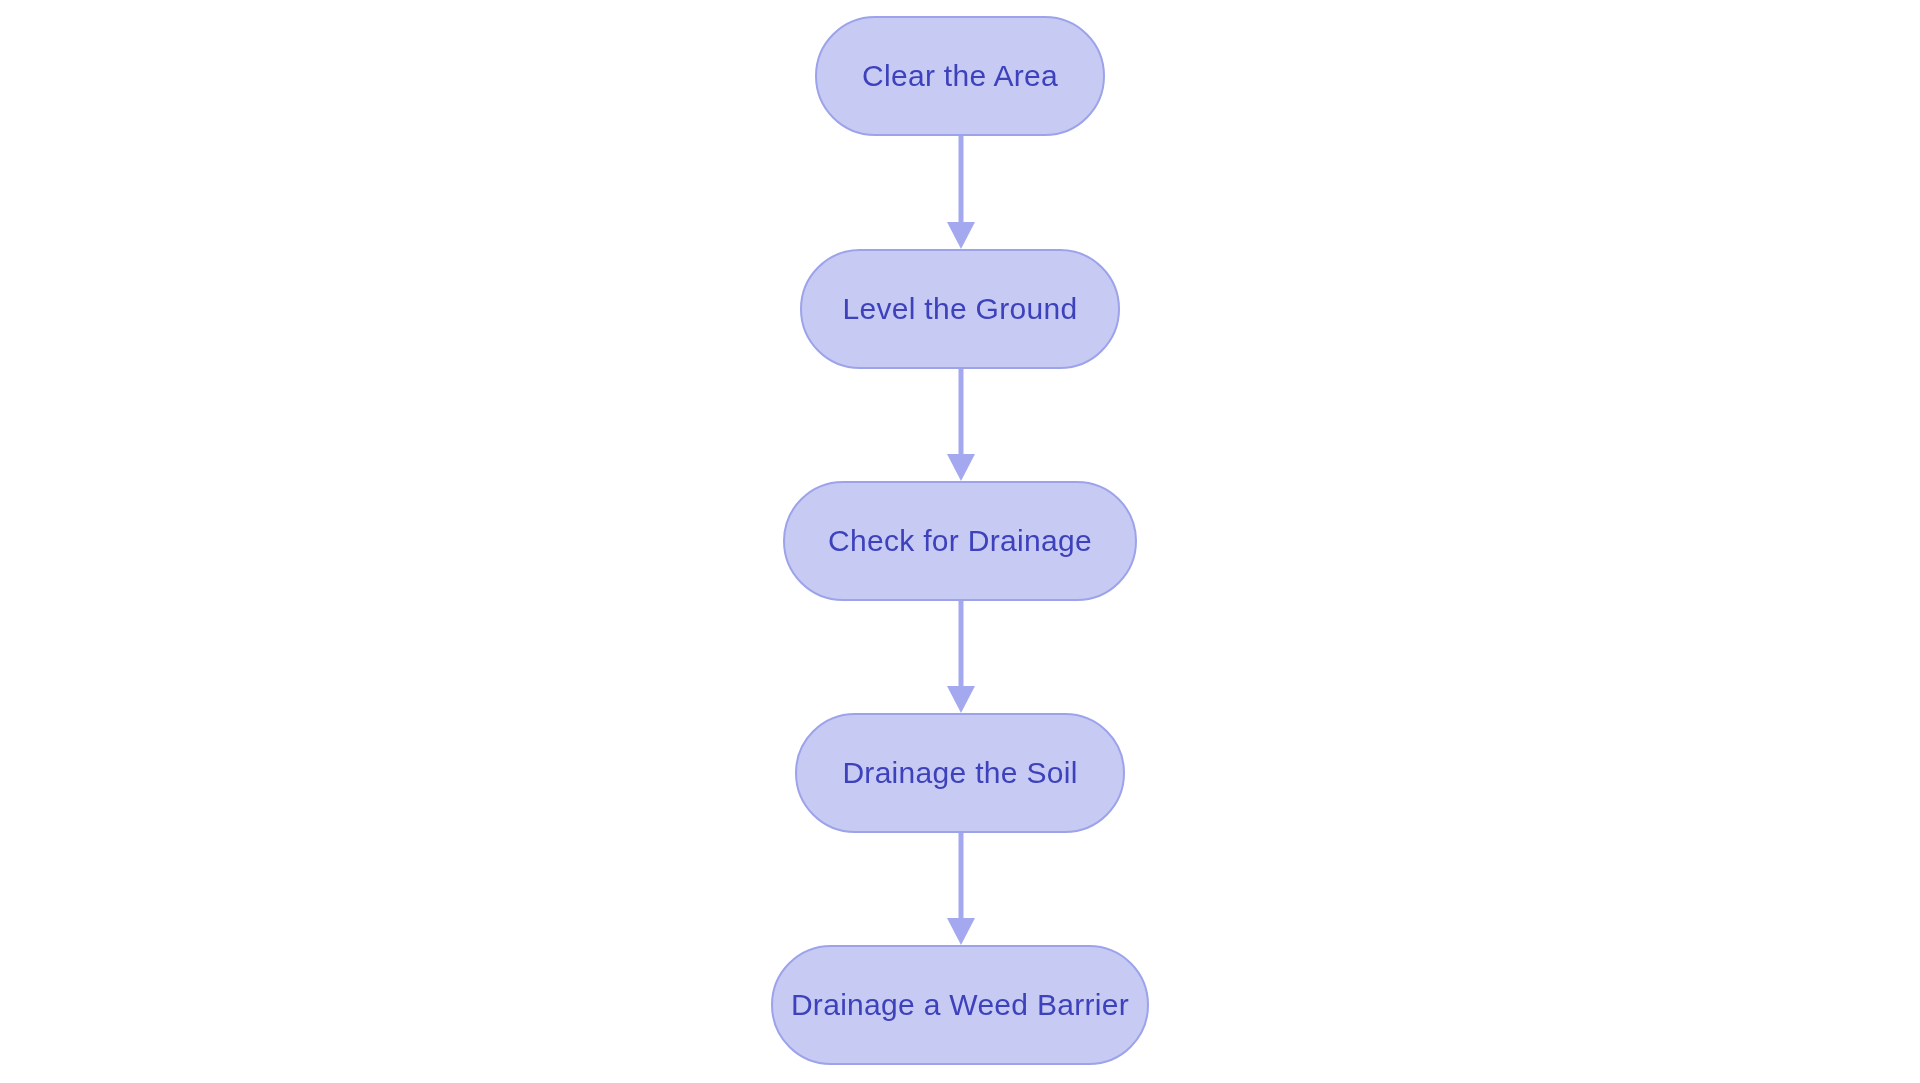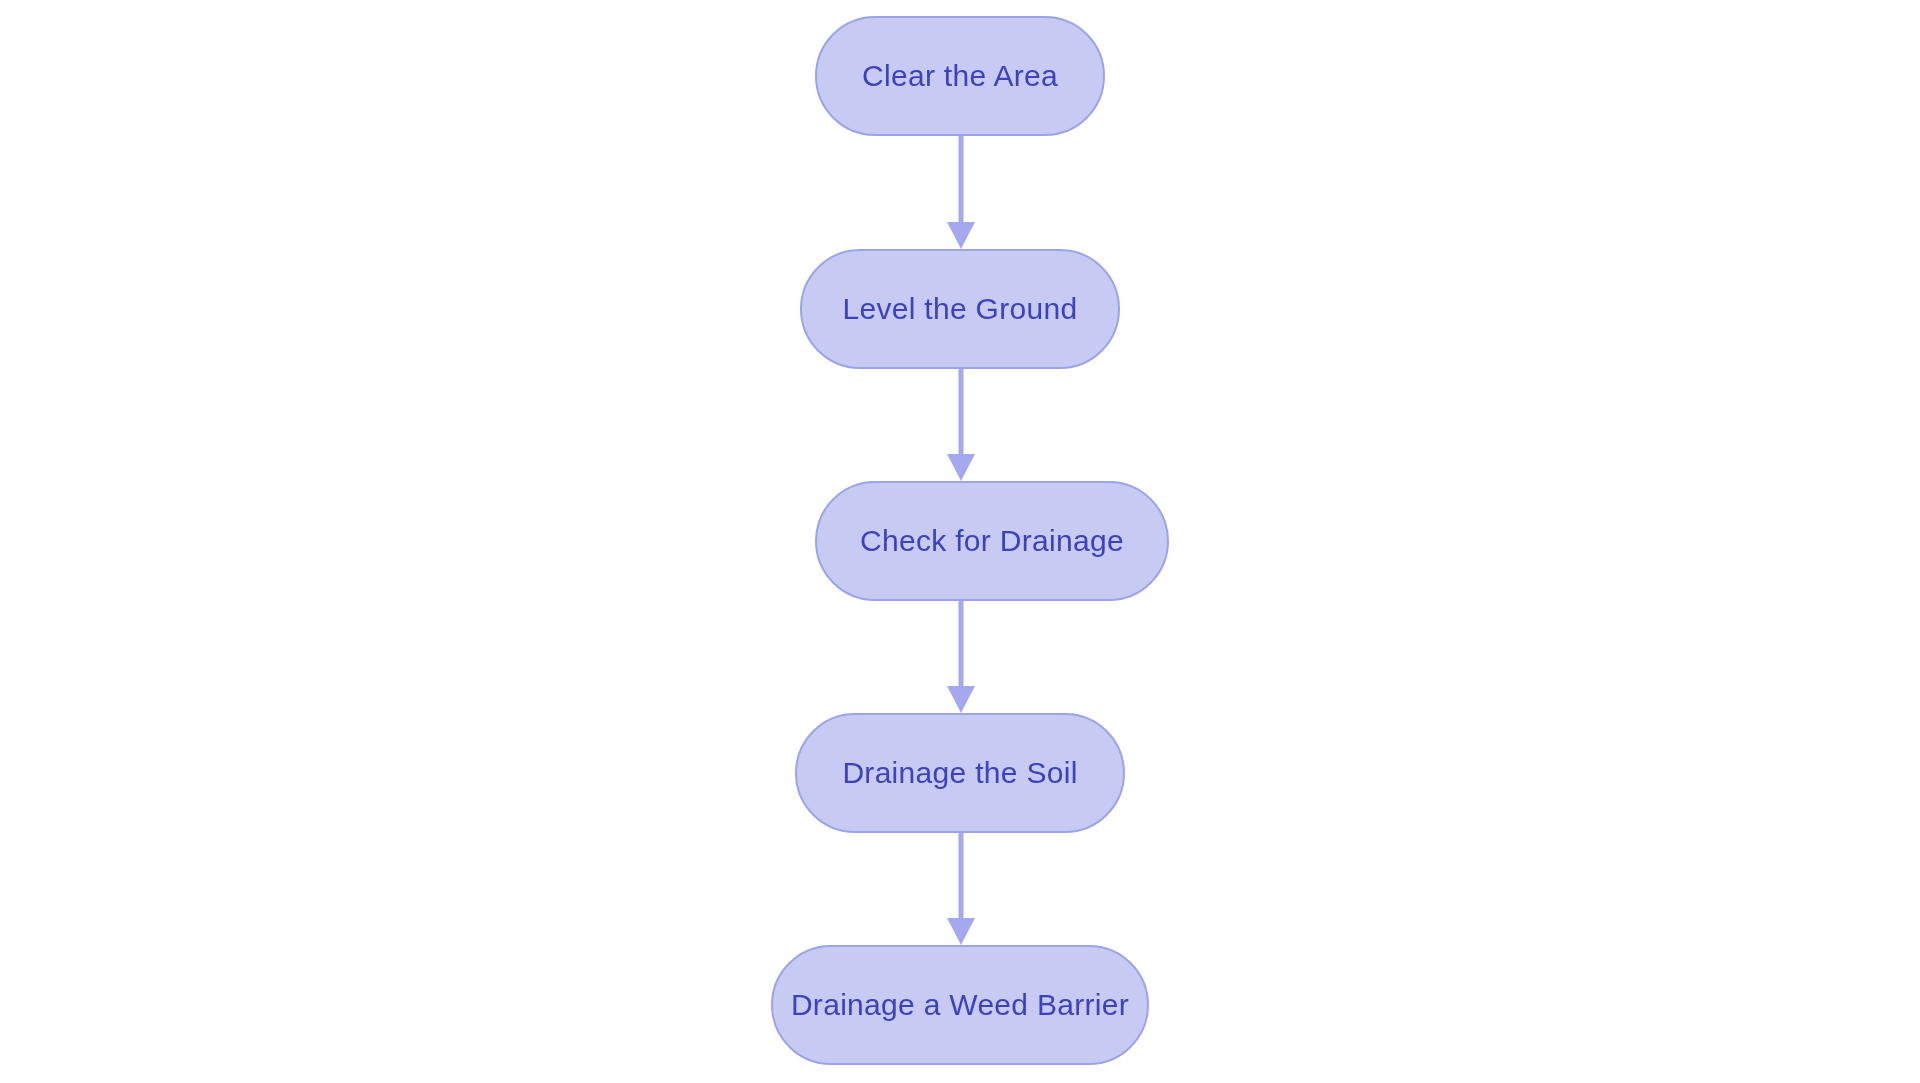--- a/index.html
+++ b/index.html
@@ -35,21 +35,21 @@
   }
   .node .node-label {
     color: var(--node-text);
     font-size: 30px;
     font-weight: 400;
     letter-spacing: 0.3px;
     white-space: nowrap;
   }
   .node.n1 { left: 815px; top: 16px;  width: 290px; }
   .node.n2 { left: 800px; top: 249px; width: 320px; align-items: center; }
-  .node.n3 { left: 815px; top: 481px; width: 354px; align-items: center; }
+  .node.n3 { left: 783px; top: 481px; width: 354px; align-items: center; }
   .node.n4 { left: 795px; top: 713px; width: 330px; }
   .node.n5 { left: 771px; top: 945px; width: 378px; }
 
   .arrow {
     position: absolute;
     left: 947px;
     width: 28px;
   }
   .arrow.a1 { top: 136px; height: 113px; }
   .arrow.a2 { top: 369px; height: 112px; }

